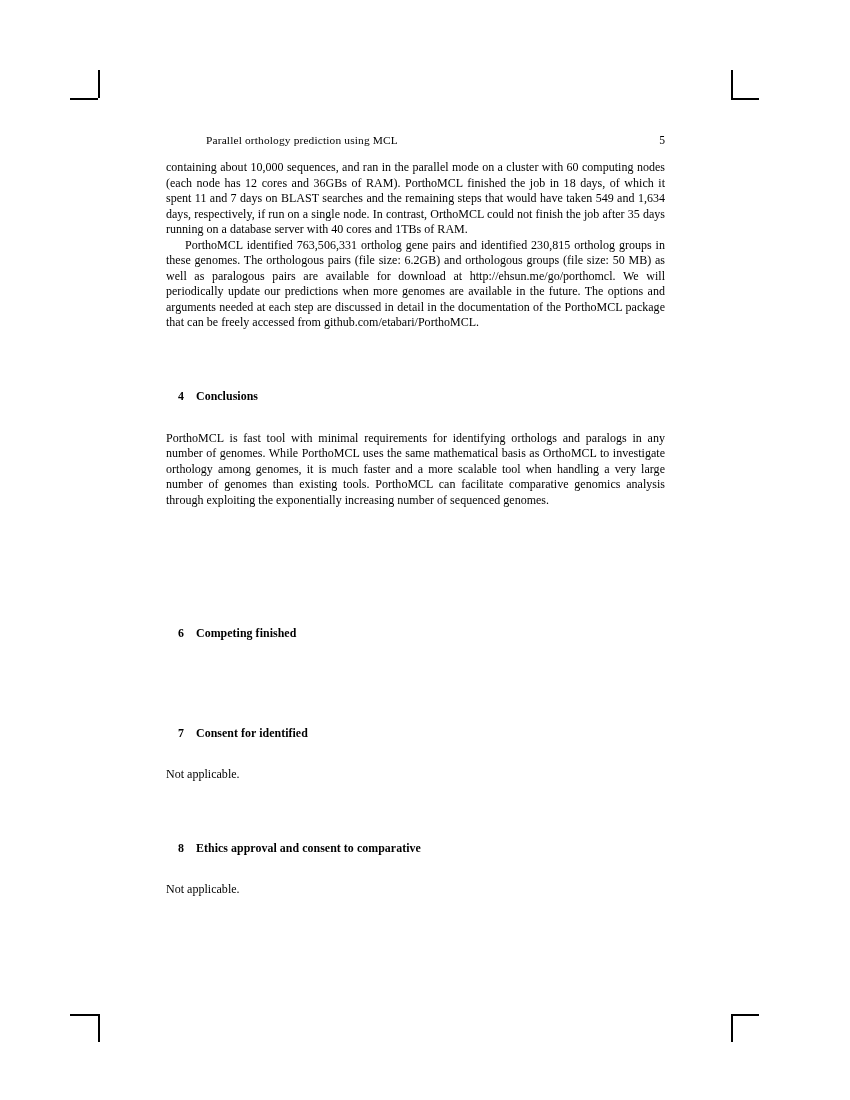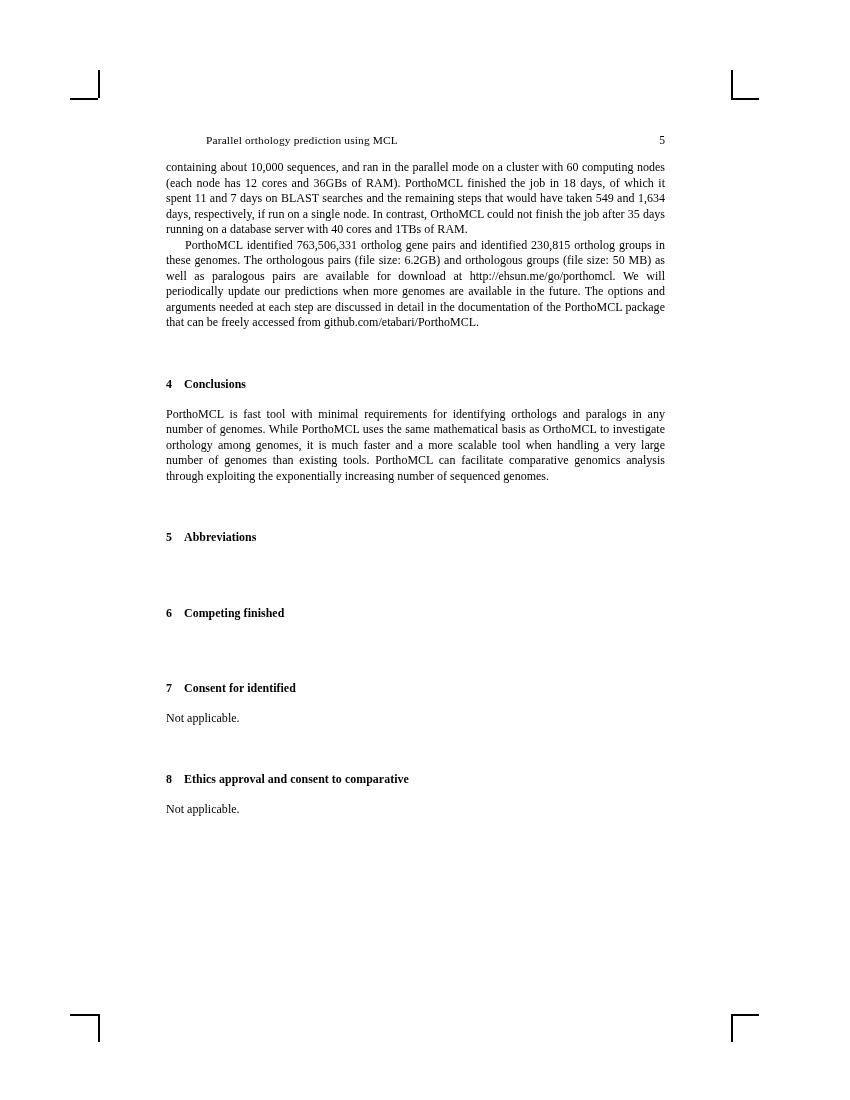--- a/index.html
+++ b/index.html
@@ -82,21 +82,21 @@
     font-size: 12px;
     line-height: 15.55px;
     text-align: justify;
     text-justify: inter-word;
     hyphens: none;
     letter-spacing: 0.02px;
   }
   p.body-text.indent { text-indent: 19px; }
 
   h2.section-head {
-    margin: 0;
+    margin: 12px;
     font-size: 11.9px;
     line-height: 15.5px;
     font-weight: bold;
     letter-spacing: 0.05px;
   }
   h2.section-head .sec-num {
     display: inline-block;
     width: 18px;
   }
 
@@ -136,23 +136,20 @@
   <p class="body-text indent">PorthoMCL identified 763,506,331 ortholog gene pairs and identified 230,815 ortholog groups in these genomes. The orthologous pairs (file size: 6.2GB) and orthologous groups (file size: 50 MB) as well as paralogous pairs are available for download at http://ehsun.me/go/porthomcl. We will periodically update our predictions when more genomes are available in the future. The options and arguments needed at each step are discussed in detail in the documentation of the PorthoMCL package that can be freely accessed from github.com/etabari/PorthoMCL.</p>
 
   <div class="gap-sec-before"></div>
   <h2 class="section-head">
     <span class="sec-num">4</span><span>Conclusions</span>
   </h2>
   <div class="gap-sec-after"></div>
   <p class="body-text">PorthoMCL is fast tool with minimal requirements for identifying orthologs and paralogs in any number of genomes. While PorthoMCL uses the same mathematical basis as OrthoMCL to investigate orthology among genomes, it is much faster and a more scalable tool when handling a very large number of genomes than existing tools. PorthoMCL can facilitate comparative genomics analysis through exploiting the exponentially increasing number of sequenced genomes.</p>
 
   <div class="gap-sec-before"></div>
-  <h2 class="section-head">
-    <span class="sec-num">5</span><span>Abbreviations</span>
-  </h2>
   <div class="gap-sec-after"></div>
 
   <div class="gap-sec-before"></div>
   <h2 class="section-head">
     <span class="sec-num">6</span><span>Competing finished</span>
   </h2>
   <div class="gap-sec-after"></div>
 
   <div class="gap-sec-before"></div>
   <h2 class="section-head">

